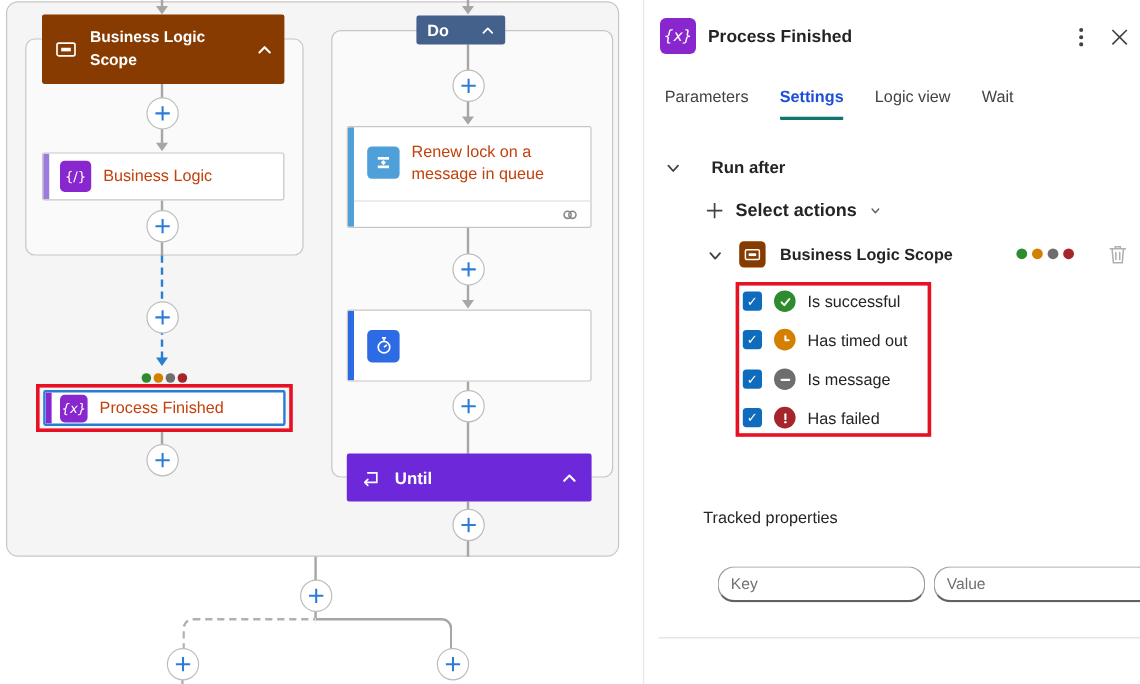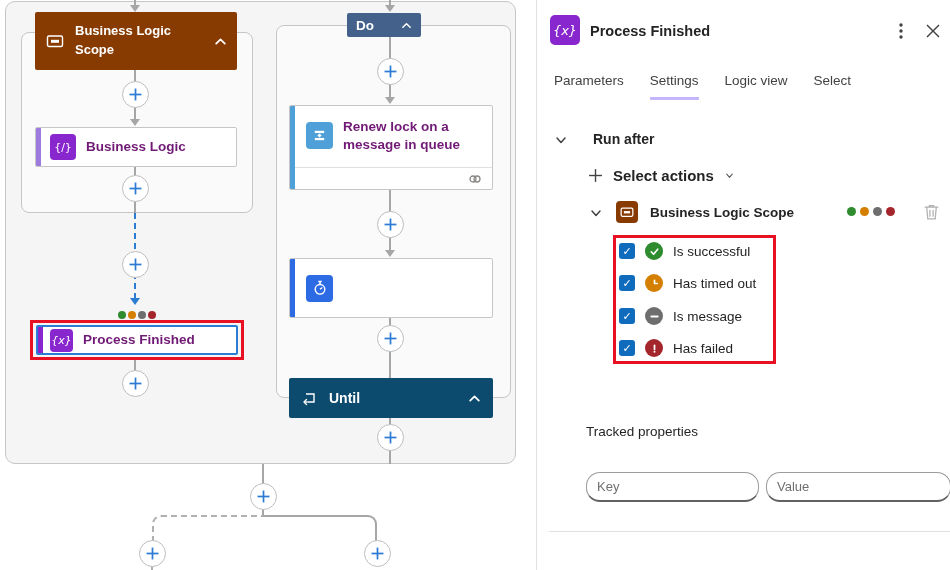--- a/index.html
+++ b/index.html
@@ -22,44 +22,44 @@
   .plus-btn { position:absolute; width:27px; height:27px; border-radius:50%; background:#fff;
     border:1px solid #bdbdbd; display:flex; align-items:center; justify-content:center; cursor:pointer;
     box-shadow:0 0 0 3px rgba(255,255,255,0); }
   .scope-header { position:absolute; border-radius:2px; display:flex; align-items:center;
     color:#fff; font-weight:700; font-size:13px; cursor:pointer; }
   .node-card { position:absolute; background:#fff; border:1px solid #c8c6c4; border-radius:2px;
     display:flex; align-items:center; cursor:pointer; overflow:hidden; }
   .accent-bar { position:absolute; left:0; top:0; bottom:0; width:5px; }
   .node-icon { width:26px; height:26px; border-radius:4px; display:flex; align-items:center;
     justify-content:center; color:#fff; font-size:11px; flex:0 0 auto; font-family:"DejaVu Sans", sans-serif; }
-  .node-label { font-size:13.5px; font-weight:700; color:#701a75; line-height:1.3; }
+  .node-label { font-size:13.5px; font-weight:400; color:#c2410c; line-height:1.3; }
   .dots-row { position:absolute; display:flex; gap:2px; }
   .dot { width:8px; height:8px; border-radius:50%; }
 
   
   #panel { position:absolute; left:537px; top:0; width:413px; height:570px; background:#fff; }
   #panel-divider { position:absolute; left:536px; top:0; width:1px; height:570px; background:#e1e1e1; }
   .panel-title { font-size:14.5px; font-weight:700; color:#242424; }
   .tab { font-size:13.5px; color:#424242; padding-bottom:9px; cursor:pointer; }
-  .tab.active { font-weight:400; color:#404040; border-bottom:3px solid #c4b5fd; border-radius:1px; }
+  .tab.active { font-weight:700; color:#1d4ed8; border-bottom:3px solid #0f766e; border-radius:1px; }
   .section-label { font-size:14px; font-weight:700; color:#242424; }
   .semibold { font-weight:700; }
   .status-row { position:absolute; display:flex; align-items:center; gap:10px; }
   .checkbox { width:16px; height:16px; border-radius:3px; background:#0f6cbd; display:flex;
     align-items:center; justify-content:center; color:#fff; font-size:11px;
     font-family:"DejaVu Sans", sans-serif; cursor:pointer; }
   .status-icon { width:18px; height:18px; border-radius:50%; display:flex; align-items:center; justify-content:center; }
   .status-label { font-size:13.5px; color:#242424; }
   .red-annotation { position:absolute; border:3px solid #e81123; }
   .tracking-band { position:absolute; background:#f5f5f5; display:flex; align-items:center; gap:8px;
     padding-left:12px; cursor:pointer; }
   .field { position:absolute; height:30px; border:1px solid #9e9c9a; border-bottom:2px solid #616161;
     border-radius:14px; background:#fff; font-size:13px; padding:0 10px; color:#242424;
-    font-family:"Liberation Sans", sans-serif; }
+    font-family:"Liberation Sans", sans-serif;margin-left:12px; }
   .field::placeholder { color:#707070; }
   .hline { position:absolute; height:1px; background:#e0e0e0; }
   .icon-btn { cursor:pointer; display:flex; align-items:center; justify-content:center; }
 </style>
 </head>
 <body>
 
 <div id="stage">
 
   <div id="canvas">
@@ -165,21 +165,21 @@
       <span class="node-icon" style="background:#2d6be4; width:27px; height:27px; margin-right:10px;">
         <svg width="16" height="16" viewBox="0 0 16 16">
             <circle cx="8" cy="9.3" r="4.8" fill="none" stroke="#fff" stroke-width="1.4"></circle>
             <line x1="8" y1="9.3" x2="10.4" y2="7.4" stroke="#fff" stroke-width="1.3"></line>
             <line x1="8" y1="2" x2="8" y2="4" stroke="#fff" stroke-width="1.5"></line>
             <line x1="6.3" y1="1.6" x2="9.7" y2="1.6" stroke="#fff" stroke-width="1.5"></line>
           </svg>
       </span>
     </div>
 
-    <div class="scope-header" style="left:289px; top:378px; width:204px; height:40px; background:#0c4a6e; padding:0 12px; font-size:14px;">
+    <div class="scope-header" style="left:289px; top:378px; width:204px; height:40px; background:#6d28d9; padding:0 12px; font-size:14px;">
       <span class="icon-btn" style="width:16px;height:16px;margin-right:12px;">
         <svg width="16" height="16" viewBox="0 0 16 16">
             <path d="M5 4 H13 V12 H6.5" fill="none" stroke="#fff" stroke-width="1.4"></path>
             <path d="M6.5 12 H3" stroke="#fff" stroke-width="1.4"></path>
             <path d="M5.5 9.5 L3 12 L5.5 14.5" fill="none" stroke="#fff" stroke-width="1.4" stroke-linejoin="round" stroke-linecap="round"></path>
           </svg>
       </span>
       <span style="flex:1;">Until</span>
       <span class="icon-btn" style="width:14px;height:14px;">
         <svg width="13" height="13" viewBox="0 0 12 12">
@@ -273,21 +273,21 @@
       <svg width="14" height="14" viewBox="0 0 14 14">
           <line x1="1" y1="1" x2="13" y2="13" stroke="#424242" stroke-width="1.4"></line>
           <line x1="13" y1="1" x2="1" y2="13" stroke="#424242" stroke-width="1.4"></line>
         </svg>
     </div>
 
     <div class="abs" style="left:17px; top:73px; display:flex; gap:26px;">
       <span class="tab">Parameters</span>
       <span class="tab active">Settings</span>
       <span class="tab">Logic view</span>
-      <span class="tab">Select</span>
+      <span class="tab">Wait</span>
     </div>
 
     <div class="abs icon-btn" style="left:16px; top:132px; width:15px; height:15px;">
       <svg width="14" height="14" viewBox="0 0 14 14">
           <polyline points="3,5 7,9.5 11,5" fill="none" stroke="#424242" stroke-width="1.5" stroke-linecap="round" stroke-linejoin="round"></polyline>
         </svg>
     </div>
     <div class="abs section-label" style="left:56px; top:131px;">Run after</div>
 
     <div class="abs" style="left:51px; top:167px; display:flex; align-items:center; gap:10px; cursor:pointer;">

